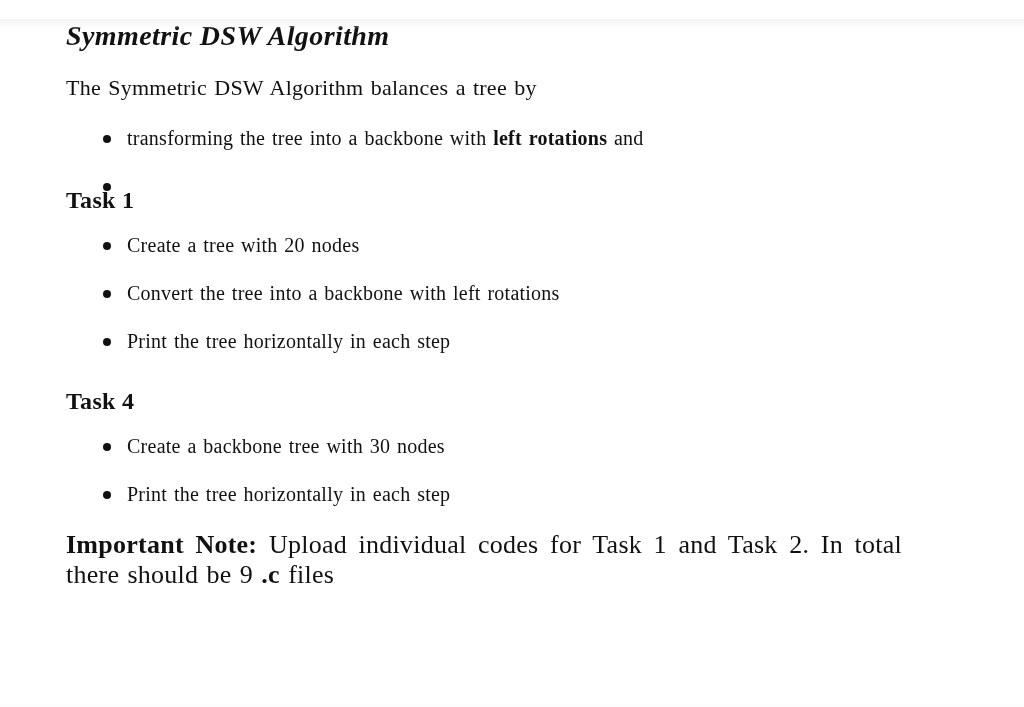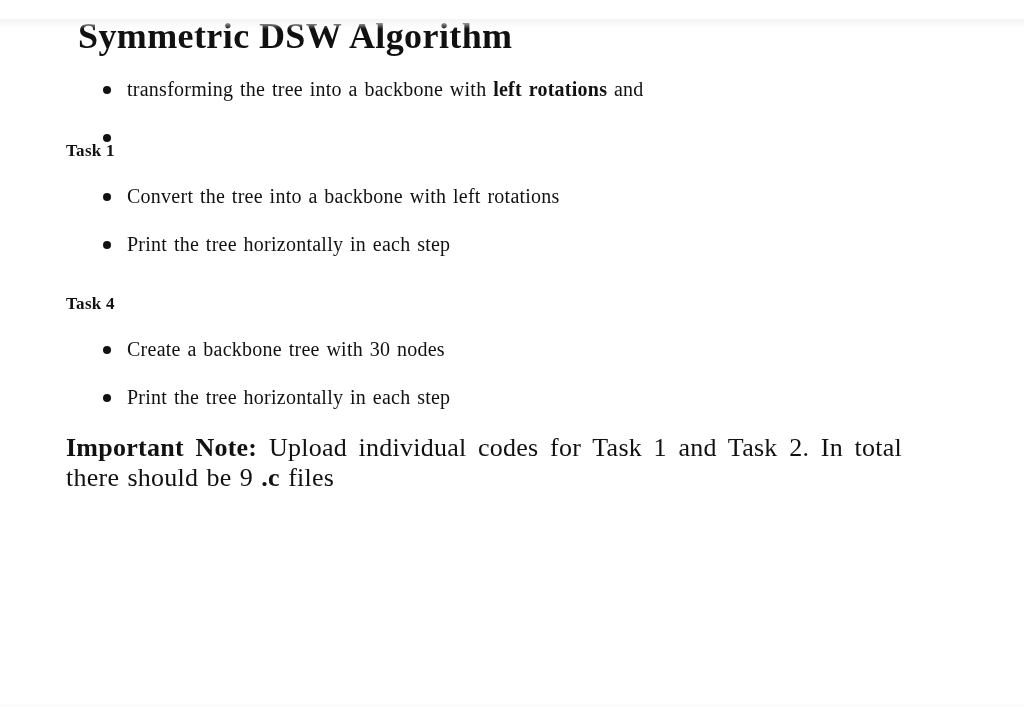--- a/index.html
+++ b/index.html
@@ -27,25 +27,26 @@
     pointer-events: none;
   }
   .edge-bottom {
     position: absolute;
     bottom: 0; left: 0; right: 0;
     height: 24px;
     background: linear-gradient(to top, #f2f2f3, rgba(255,255,255,0));
     pointer-events: none;
   }
   h1.doc-title {
-    margin: 19px 0 0 12px;
-    font-size: 36px;
+    margin: 19px 0 0 0;
+    font-size: 28px;
     line-height: 34px;
     font-weight: 700;
     letter-spacing: 0.4px;
+    font-style: italic;
   }
   p.intro {
     margin: 20px 0 0 0;
     font-size: 22px;
     line-height: 29px;
     letter-spacing: 0.25px;
     word-spacing: 1.5px;
   }
   ul.blist {
     list-style: none;
@@ -67,21 +68,21 @@
     position: absolute;
     left: 37px;
     top: 11px;
     width: 8px;
     height: 8px;
     border-radius: 50%;
     background: #111111;
   }
   h2.section-heading {
     margin: 34px 0 0 0;
-    font-size: 17px;
+    font-size: 24px;
     line-height: 26px;
     font-weight: 700;
     letter-spacing: 0.3px;
   }
   h2.section-heading.second { margin-top: 32px; }
   p.note {
     margin: 21px 0 0 0;
     width: 836px;
     font-size: 26px;
     line-height: 29.5px;
@@ -97,34 +98,39 @@
   b { font-weight: 700; }
 </style>
 </head>
 <body>
 
 <div class="page">
   <div class="edge-top"></div>
 
   <h1 class="doc-title">Symmetric DSW Algorithm</h1>
 
+  <p class="intro">The Symmetric DSW Algorithm balances a tree by</p>
 
   <ul class="blist">
     <li>
       <span class="dot"></span>
       <span><span>transforming the tree into a backbone with </span><b>left rotations</b><span> and</span></span>
     </li>
     <li>
       <span class="dot"></span>
     </li>
   </ul>
 
   <h2 class="section-heading">Task 1</h2>
 
   <ul class="blist tight">
+    <li>
+      <span class="dot"></span>
+      <span>Create a tree with 20 nodes</span>
+    </li>
     <li>
       <span class="dot"></span>
       <span>Convert the tree into a backbone with left rotations</span>
     </li>
     <li>
       <span class="dot"></span>
       <span>Print the tree horizontally in each step</span>
     </li>
   </ul>
 

